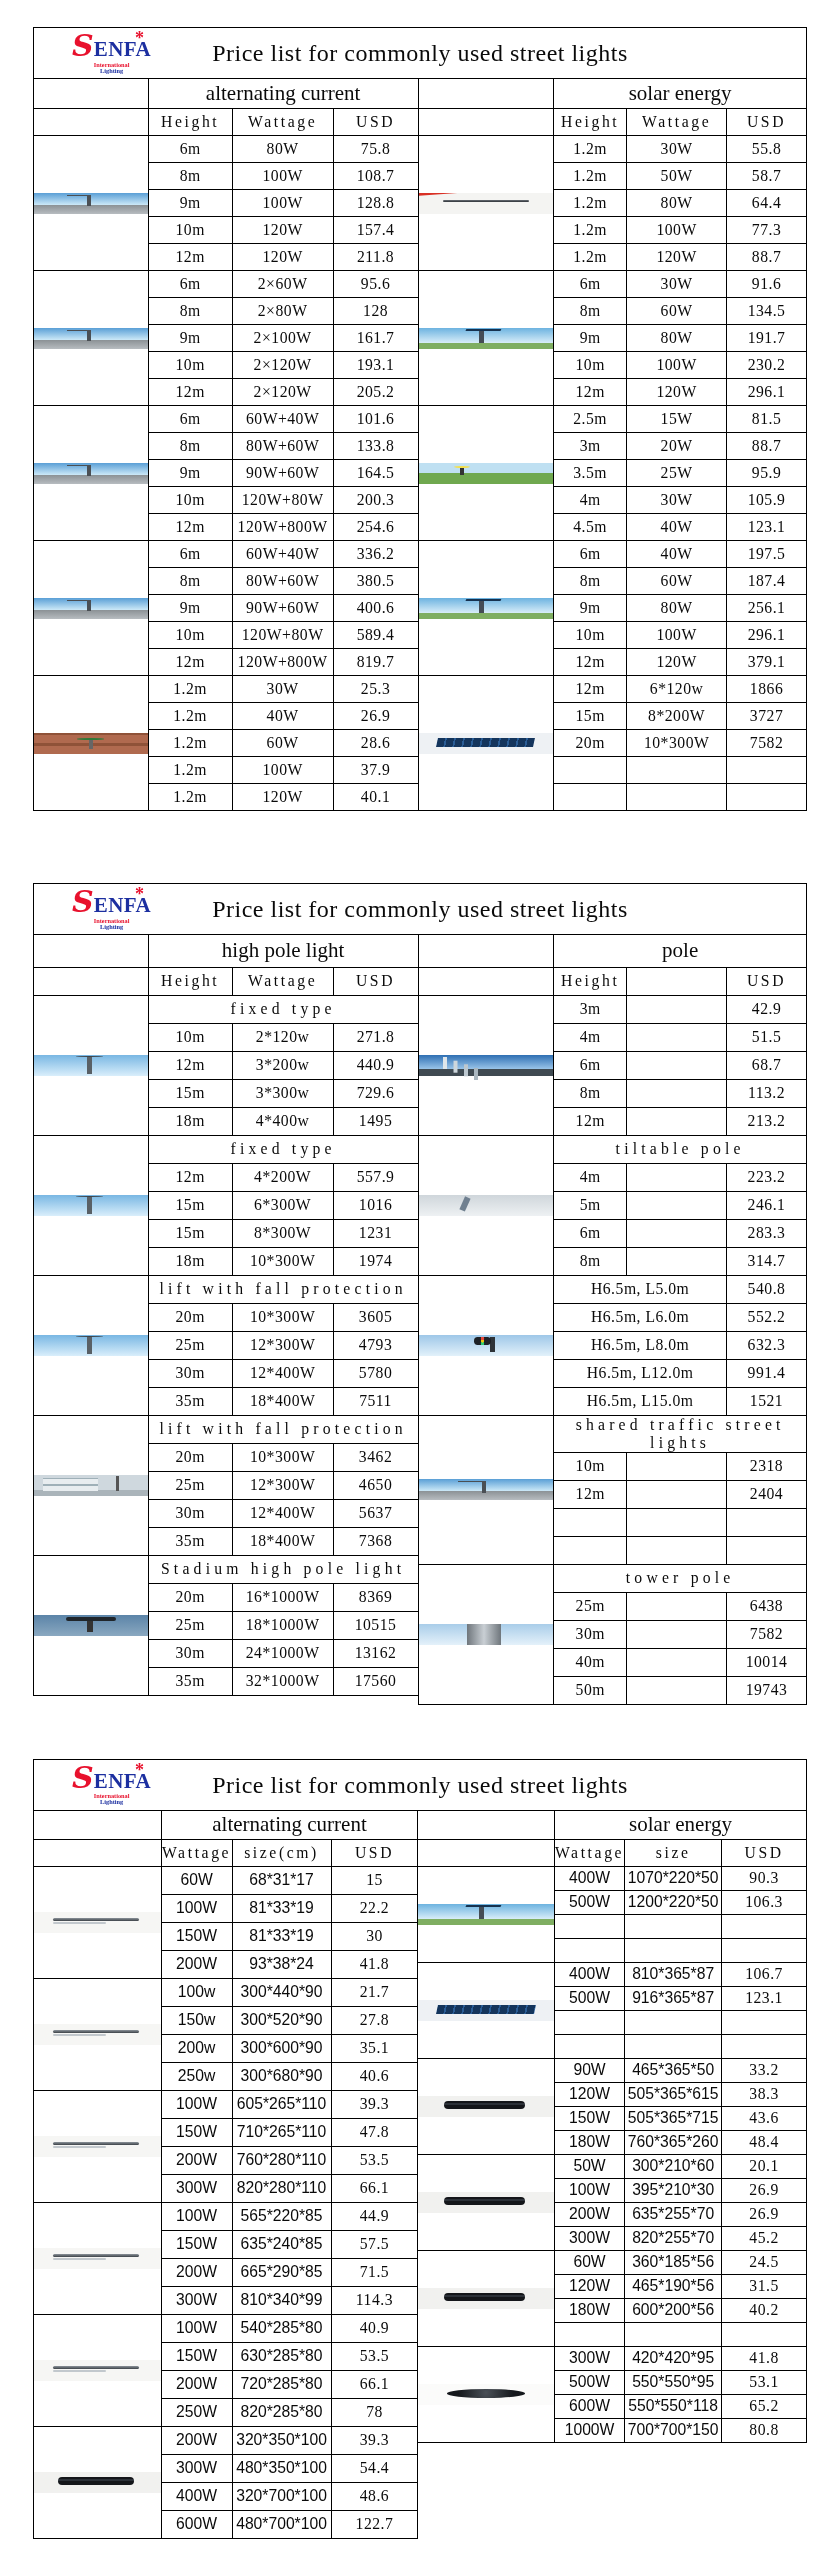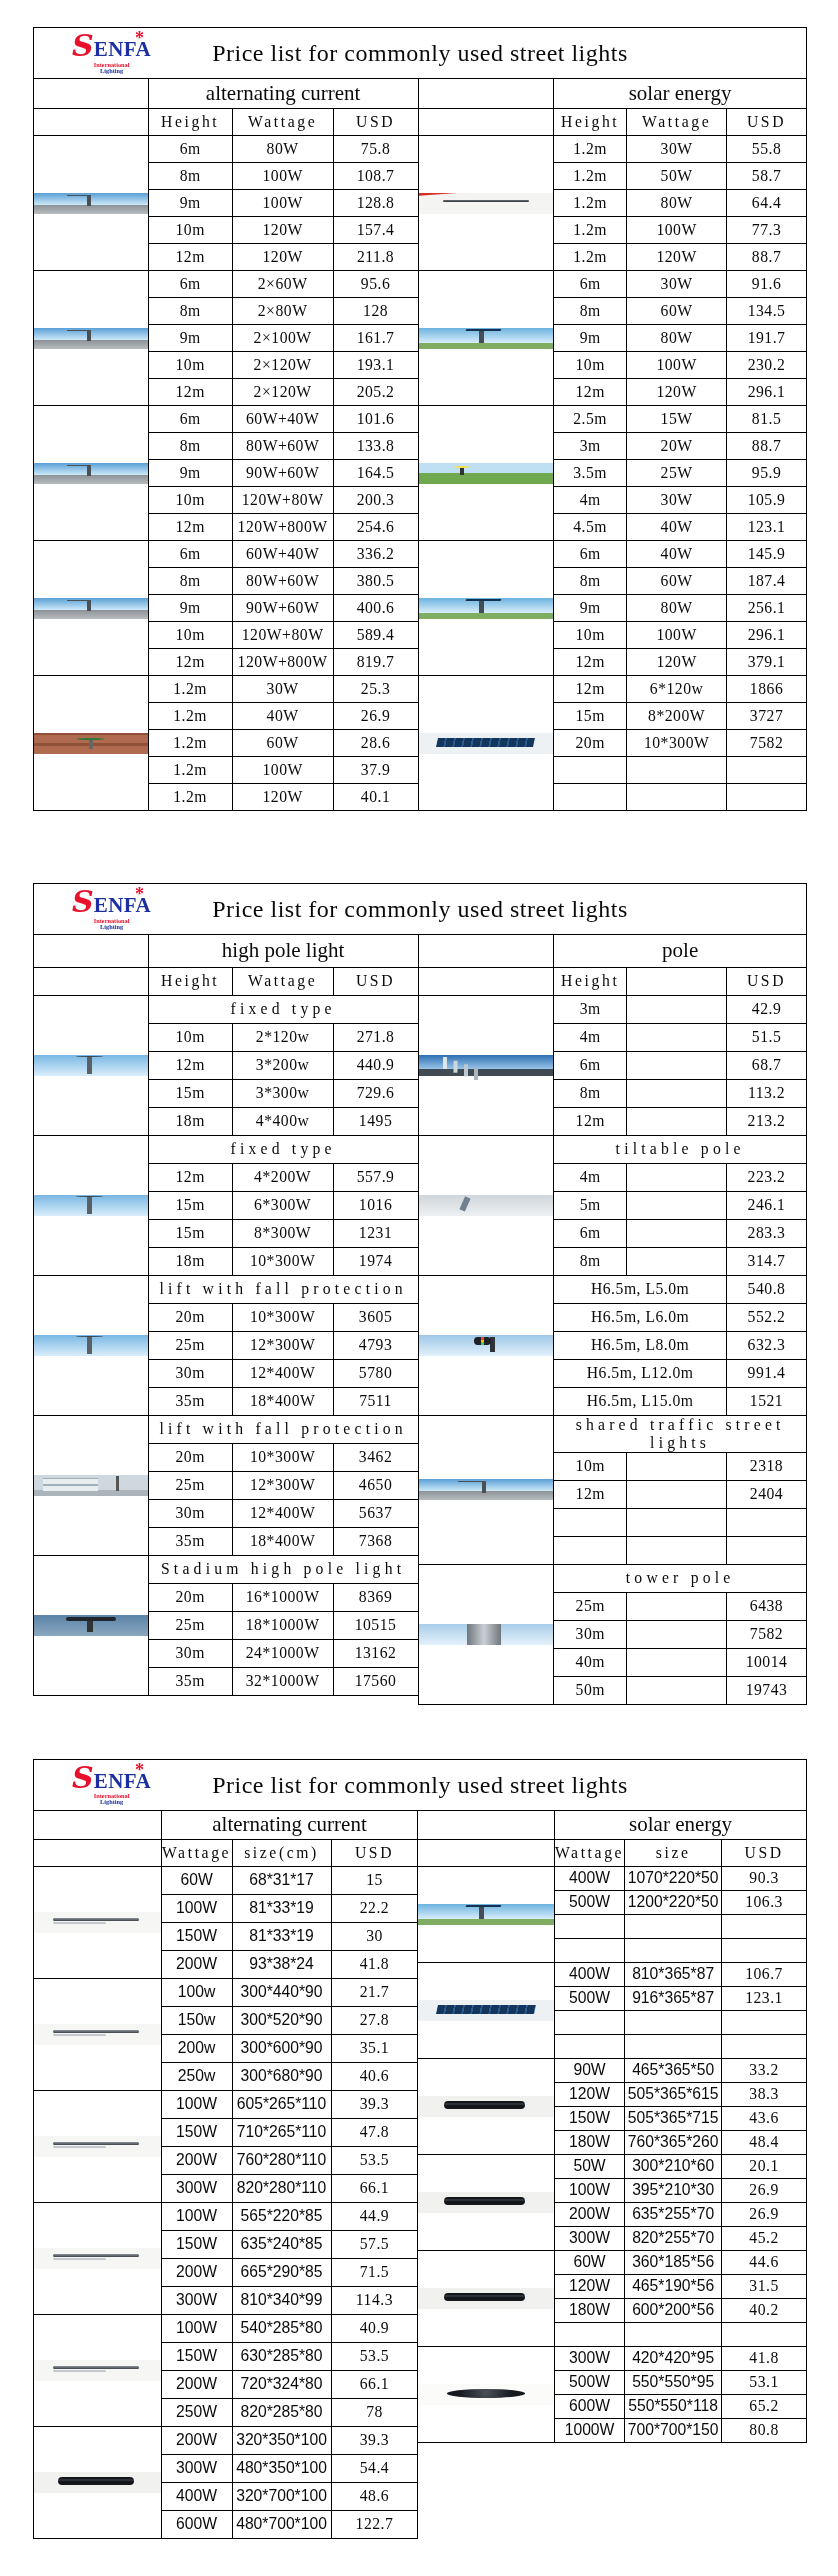--- a/index.html
+++ b/index.html
@@ -347,21 +347,21 @@
               <td>4.5m</td>
               <td>40W</td>
               <td>123.1</td>
             </tr>
             <tr style="height:27px">
               <td class="imgc" rowspan="5">
                 <div class="ph ph-solar"></div>
               </td>
               <td>6m</td>
               <td>40W</td>
-              <td>145.9</td>
+              <td>197.5</td>
             </tr>
             <tr style="height:27px">
               <td>8m</td>
               <td>60W</td>
               <td>187.4</td>
             </tr>
             <tr style="height:27px">
               <td>9m</td>
               <td>80W</td>
               <td>256.1</td>
@@ -851,21 +851,21 @@
               <td class="sans">540*285*80</td>
               <td>40.9</td>
             </tr>
             <tr style="height:28px">
               <td class="sans">150W</td>
               <td class="sans">630*285*80</td>
               <td>53.5</td>
             </tr>
             <tr style="height:28px">
               <td class="sans">200W</td>
-              <td class="sans">720*324*80</td>
+              <td class="sans">720*285*80</td>
               <td>66.1</td>
             </tr>
             <tr style="height:28px">
               <td class="sans">250W</td>
               <td class="sans">820*285*80</td>
               <td>78</td>
             </tr>
             <tr style="height:28px">
               <td class="imgc" rowspan="4">
                 <div class="ph ph-dark"></div>
@@ -1000,21 +1000,21 @@
               <td class="sans">300W</td>
               <td class="sans">820*255*70</td>
               <td>45.2</td>
             </tr>
             <tr style="height:24px">
               <td class="imgc" rowspan="4">
                 <div class="ph ph-dark"></div>
               </td>
               <td class="sans">60W</td>
               <td class="sans">360*185*56</td>
-              <td>44.6</td>
+              <td>24.5</td>
             </tr>
             <tr style="height:24px">
               <td class="sans">120W</td>
               <td class="sans">465*190*56</td>
               <td>31.5</td>
             </tr>
             <tr style="height:24px">
               <td class="sans">180W</td>
               <td class="sans">600*200*56</td>
               <td>40.2</td>

